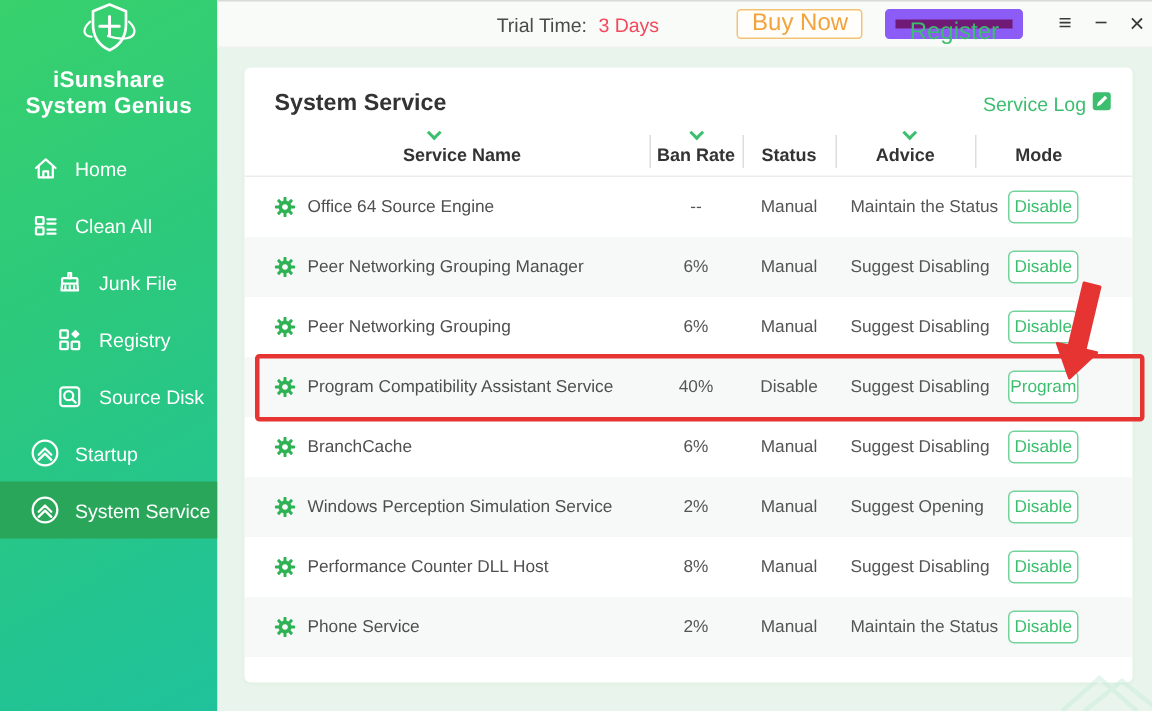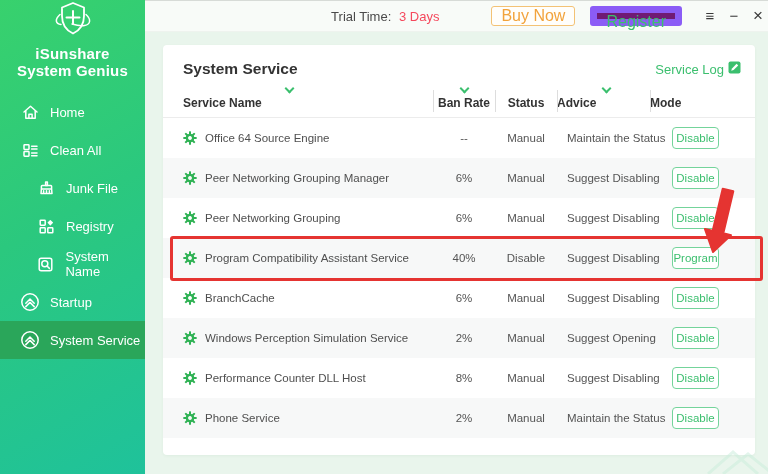--- a/index.html
+++ b/index.html
@@ -44,21 +44,21 @@
     box-shadow:0 1px 3px rgba(80,140,100,.07); }
   .card-head { display:flex; justify-content:space-between; align-items:center;
     padding:15px 14px 4px 20px; }
   .page-title { font-size:15.5px; font-weight:bold; color:#333; }
   .service-log { display:flex; align-items:flex-end; gap:4px; color:#3bbf6e; font-size:13px; cursor:pointer; }
 
   .thead { display:grid; grid-template-columns:250px 62px 62px 93px 1fr;
     padding:0 20px; height:36px; border-bottom:1px solid #ececec; }
   .th { position:relative; display:flex; flex-direction:column; justify-content:flex-end;
     padding-bottom:7px; font-size:12px; font-weight:bold; color:#333; cursor:pointer; }
-  .th .lbl { white-space:nowrap; }
+  .th .lbl { white-space:nowrap;text-align:center; }
   .th.c-ban .lbl, .th.c-status .lbl { align-self:center; }
   .th.c-advice .lbl, .th.c-mode .lbl { }
   .th.c-ban::before, .th.c-status::before, .th.c-advice::before, .th.c-mode::before {
     content:''; position:absolute; left:0; bottom:5px; width:1px; height:22px; background:#ddd; }
   .chev { width:7px; height:7px; border-right:2px solid #3bbf6e; border-bottom:2px solid #3bbf6e;
     transform:rotate(45deg); margin-bottom:4px; }
   .th.c-name .chev { margin-left:103px; }
   .th.c-ban .chev { align-self:center; }
   .th.c-advice .chev { margin-left:46px; }
   .chev-spacer { height:11px; }
@@ -142,21 +142,21 @@
           <span class="nav-label">Registry</span>
         </div>
         <div class="nav-item sub">
           <span class="nav-icon">
             <svg width="17" height="17" viewBox="0 0 17 17" fill="none" stroke="#fff" stroke-width="1.5" stroke-linecap="round" stroke-linejoin="round">
               <rect x="2.2" y="2.2" width="12.6" height="12.6" rx="2"></rect>
               <circle cx="7.8" cy="7.8" r="3"></circle>
               <path d="M10 10 L12.4 12.4"></path>
             </svg>
           </span>
-          <span class="nav-label">System Name</span>
+          <span class="nav-label">Source Disk</span>
         </div>
         <div class="nav-item">
           <span class="nav-icon">
             <svg width="20" height="20" viewBox="0 0 20 20" fill="none" stroke="#fff" stroke-width="1.5" stroke-linecap="round" stroke-linejoin="round">
               <circle cx="10" cy="10" r="8.2"></circle>
               <path d="M5.8 11.2 L10 7 L14.2 11.2"></path>
               <path d="M5.8 14.6 L10 10.4 L14.2 14.6"></path>
             </svg>
           </span>
           <span class="nav-label">Startup</span>

